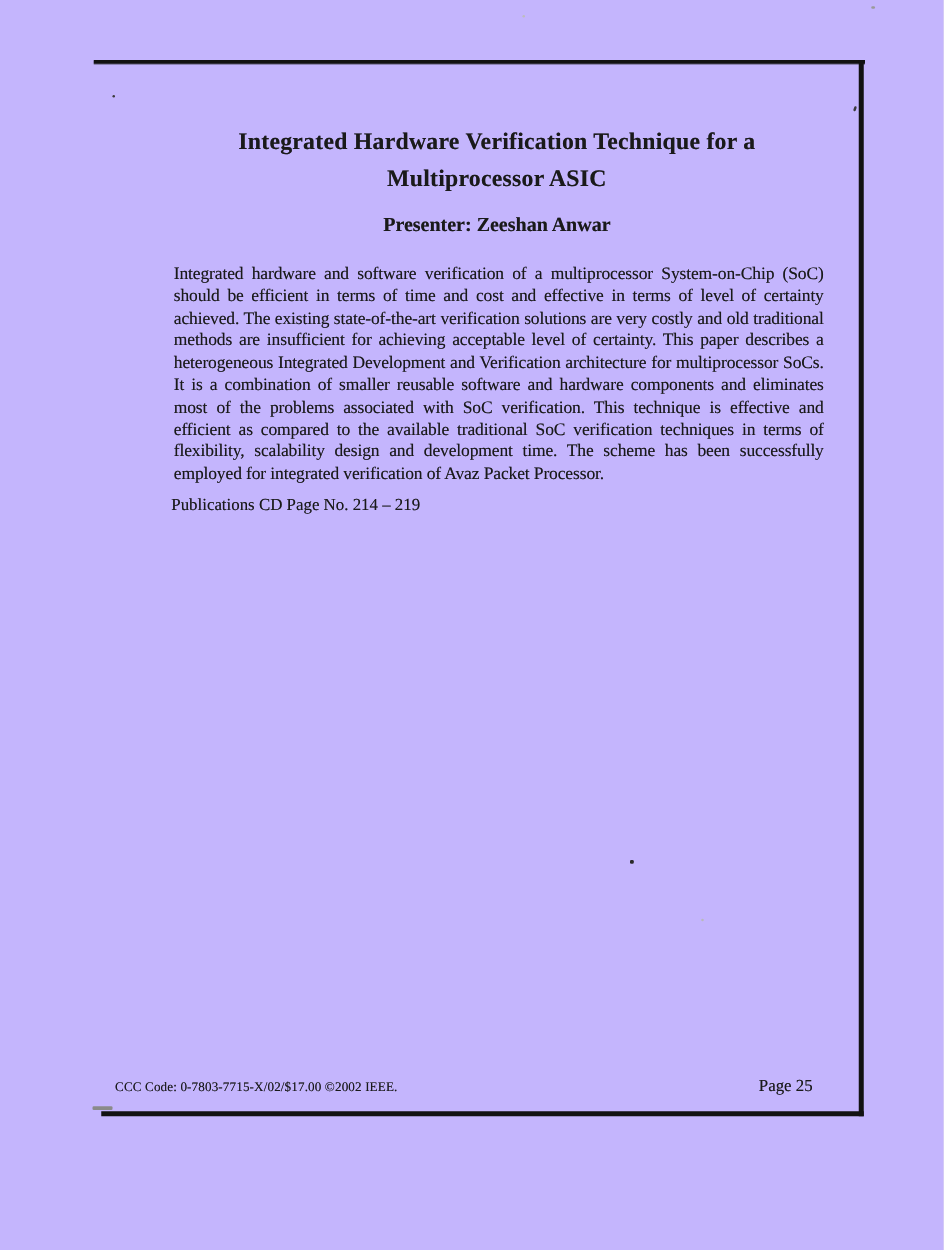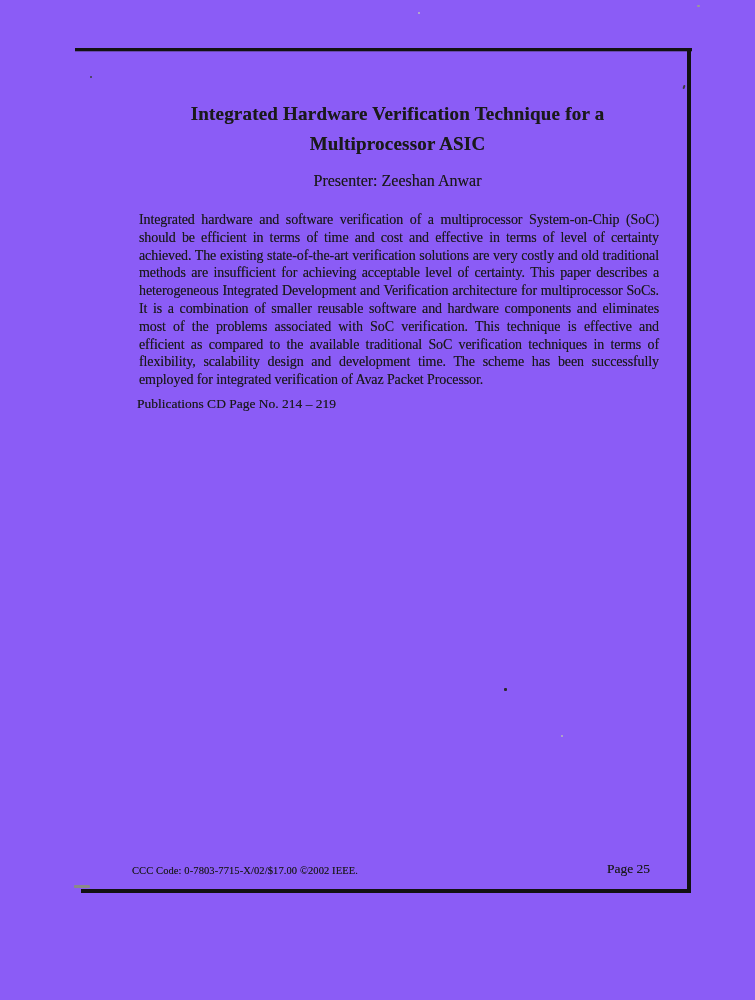--- a/index.html
+++ b/index.html
@@ -4,21 +4,21 @@
 <style>
   html, body {
     margin: 0;
     padding: 0;
     background: #e9e9e9;
   }
   .sheet {
     position: relative;
     width: 755px;
     height: 1000px;
-    background: #8b5cf6;
+    background: #c4b5fd;
     overflow: hidden;
     font-family: "Liberation Serif", serif;
     color: #1a1a1a;
     text-shadow: 0 0 0.35px rgba(20,20,20,0.55); 
   }
 
   
   .border-top {
     position: absolute;
     left: 75px; top: 48px;
@@ -48,21 +48,21 @@
     font-size: 19px;
     line-height: 30px;
     letter-spacing: 0.2px;
   }
 
   .presenter {
     position: absolute;
     left: 40px; top: 170px;
     width: 715px;
     text-align: center;
-    font-weight: normal;
+    font-weight: bold;
     font-size: 16px;
     line-height: 22px;
   }
 
   .abstract {
     position: absolute;
     left: 139px; top: 211px;
     width: 520px;
     margin: 0;
     font-size: 14px;
@@ -78,21 +78,20 @@
     font-size: 13.5px;
     line-height: 18px;
   }
 
   .footer-ccc {
     position: absolute;
     left: 92px; top: 864px;
     font-size: 10.5px;
     line-height: 14px;
     letter-spacing: 0.1px;
-    margin-left: 40px;
   }
   .footer-page {
     position: absolute;
     left: 607px; top: 860px;
     font-size: 13.5px;
     line-height: 18px;
   }
 
   
   .speck { position: absolute; background: #3c3c3c; border-radius: 1px; }

